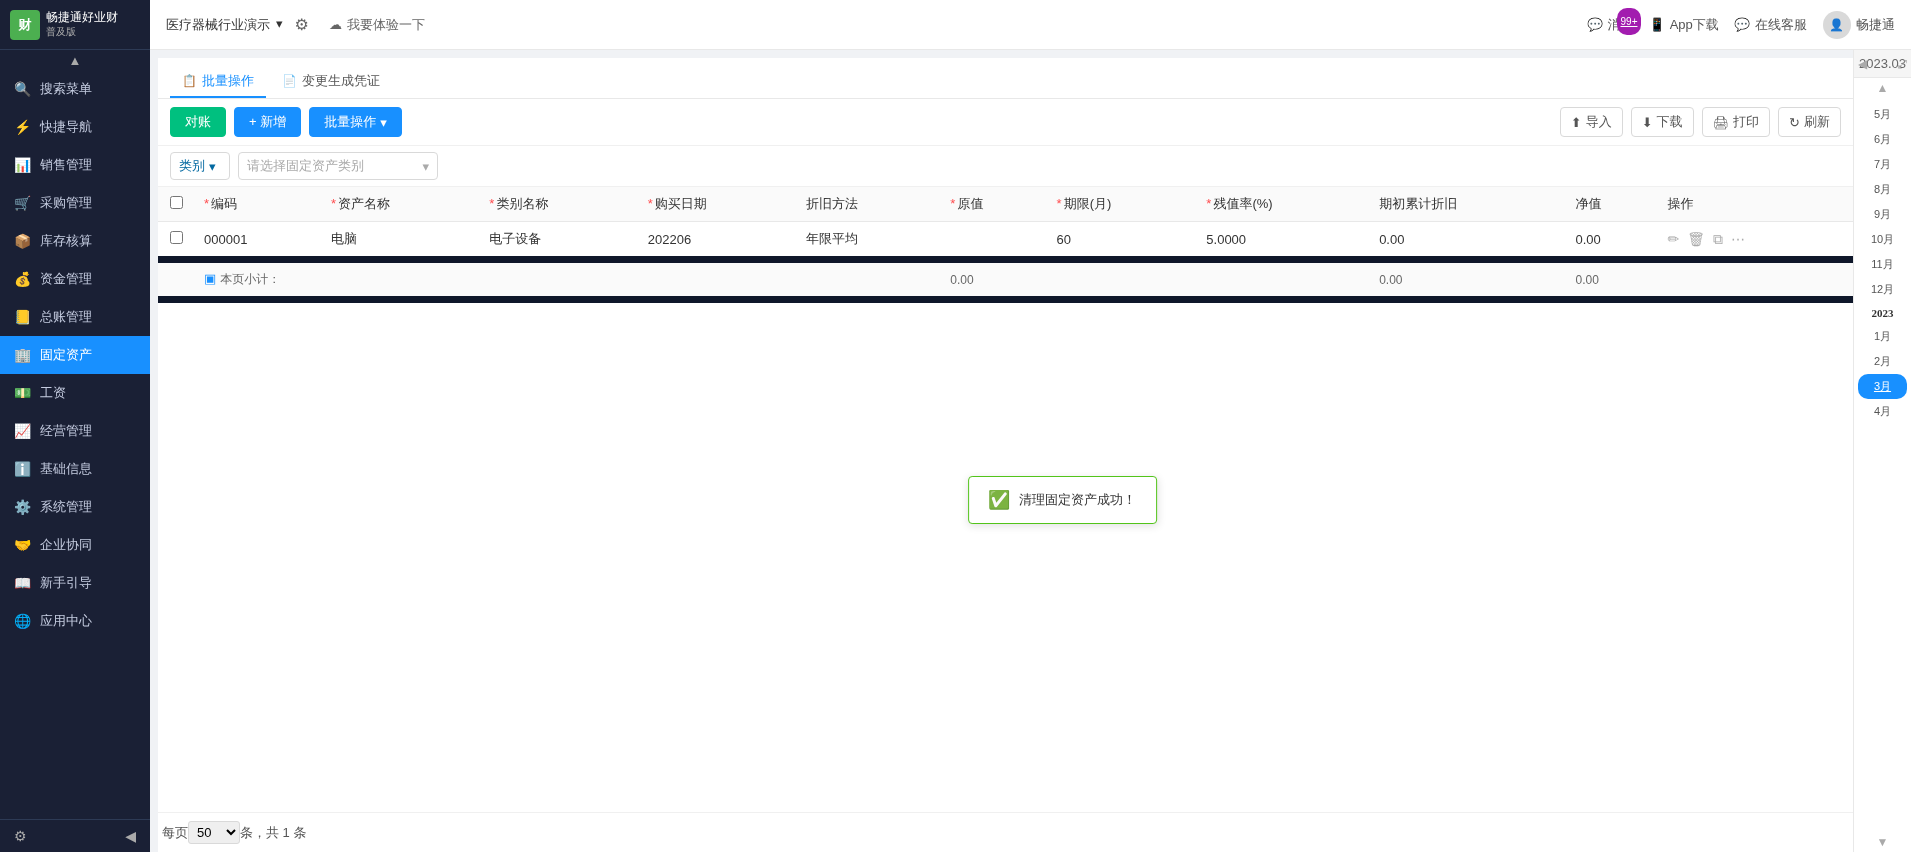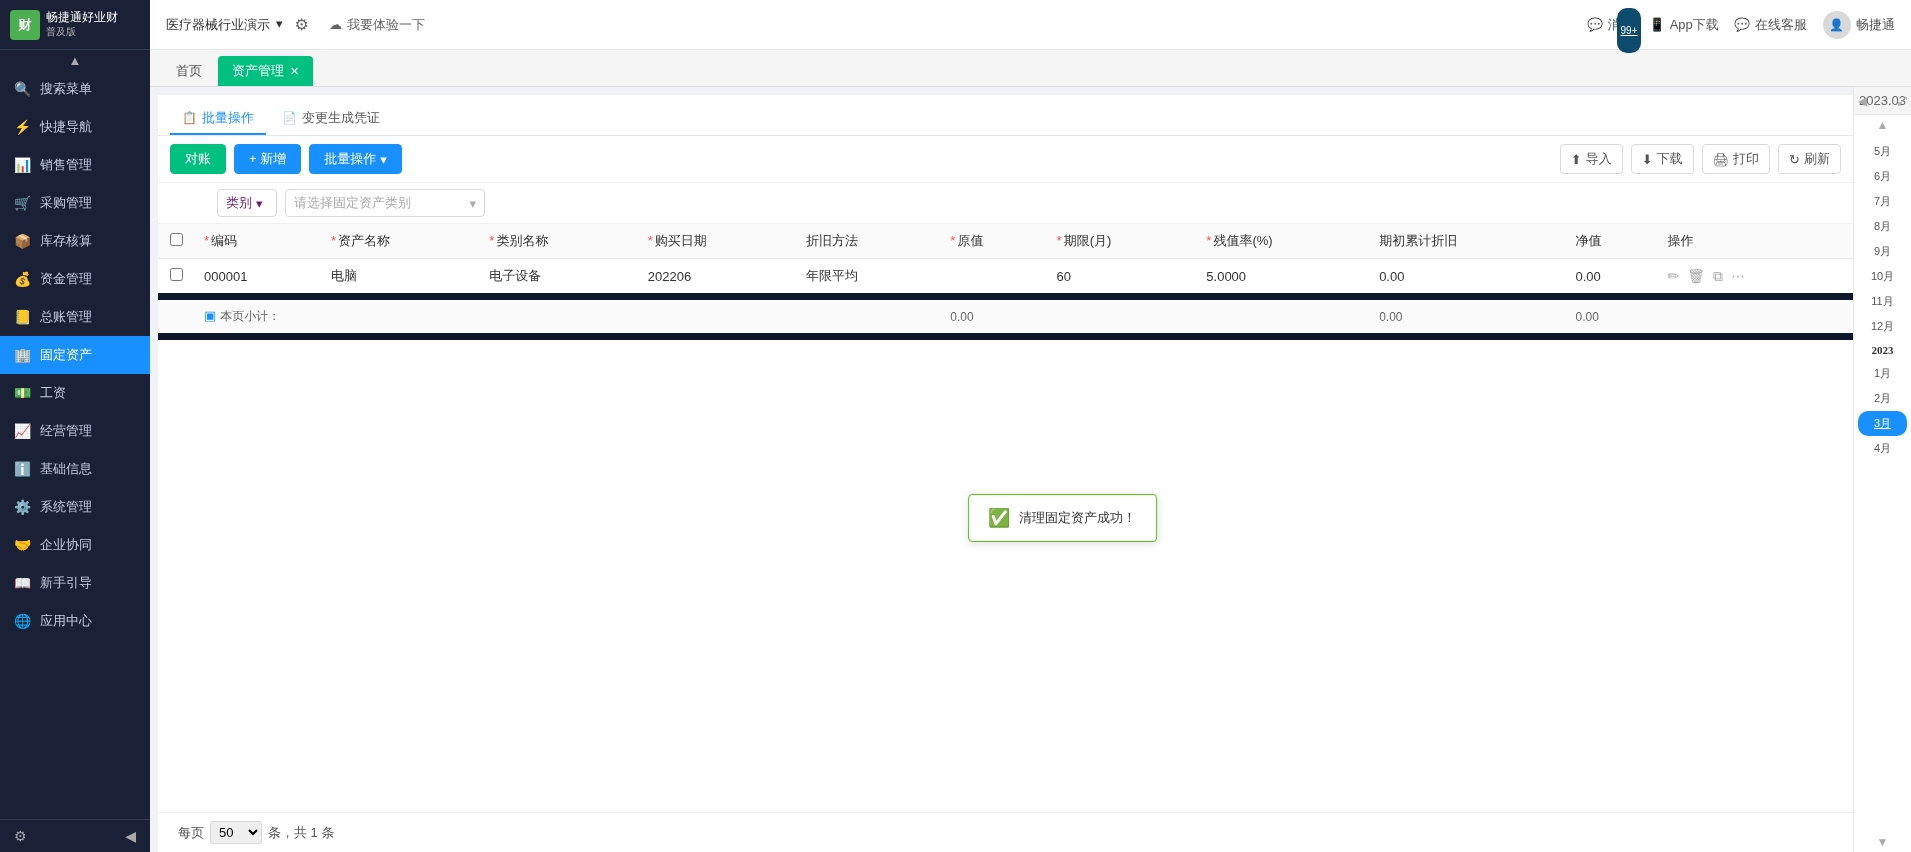--- a/index.html
+++ b/index.html
@@ -115,25 +115,25 @@
     .topbar-action {
       display: flex;
       align-items: center;
       gap: 4px;
       color: #555;
       cursor: pointer;
       font-size: 13px;
       position: relative;
     }
     .topbar-badge {
-      background: #0c4a6e;
+      background: #a21caf;
       color: #fff;
       font-size: 10px;
       border-radius: 10px;
-      padding: 17px 4px;
+      padding: 8px 4px;
       position: absolute;
       top: -8px;
       right: -8px;
       min-width: 18px;
       text-align: center;
       text-decoration: underline;
     }
     .topbar-user {
       display: flex;
       align-items: center;
@@ -285,24 +285,23 @@
       border-bottom: 1px solid #f0f0f0;
     }
     .filter-select {
       display: flex;
       align-items: center;
       gap: 4px;
       padding: 4px 8px;
       border: 1px solid #d9d9d9;
       border-radius: 4px;
       cursor: pointer;
-      color: #701a75;
+      color: #0369a1;
       background: #fff;
       min-width: 60px;
-      margin-left: 47px;
     }
     .filter-input-wrap {
       display: flex;
       align-items: center;
       border: 1px solid #d9d9d9;
       border-radius: 4px;
       padding: 4px 8px;
       background: #fff;
       min-width: 200px;
       cursor: pointer;
@@ -354,23 +353,23 @@
       box-shadow: 0 2px 8px rgba(0,0,0,0.12);
       z-index: 100;
       white-space: nowrap;
     }
     .success-icon { color: #52c41a; font-size: 18px; }
 
     
     .pagination-bar {
       display: flex;
       align-items: center;
-      padding: 8px 20px;
+      padding: 8px 4px;
       border-top: 1px solid #f0f0f0;
-      gap: 6px;
+      gap: 0;
       color: #555;
       font-size: 13px;
     }
     .page-select {
       border: 1px solid #d9d9d9;
       border-radius: 3px;
       padding: 2px 4px;
       font-size: 13px;
     }
 
@@ -564,29 +563,20 @@
         <span>💬</span>
         <span>在线客服</span>
       </div>
       <div class="topbar-user">
         <div class="topbar-avatar">👤</div>
         <span>畅捷通</span>
       </div>
     </div>
   </div>
 
-  <div class="tabbar" id="tabbar">
-      <div class="tab tab-home">
-        <span>首页</span>
-      </div>
-      <div class="tab active">
-        <span>资产管理</span>
-        <span class="tab-close">✕</span>
-      </div>
-    </div>
 
   <div class="content-area">
 
     <div class="main-panel">
 
       <div class="subtab-bar" id="subtab-bar">
           <div class="subtab active">
     <span class="subtab-icon">📋</span>
     <span>批量操作</span>
   </div>

